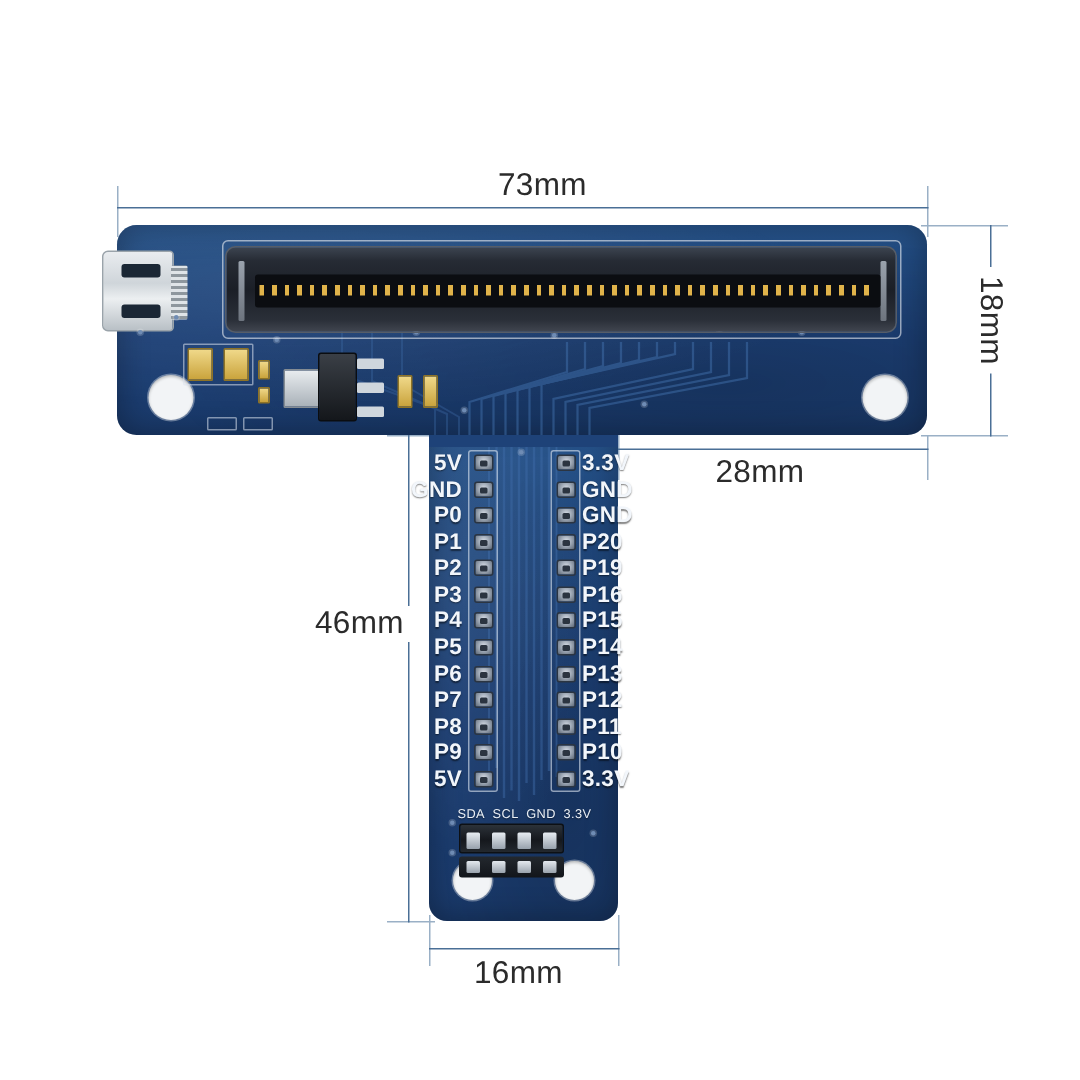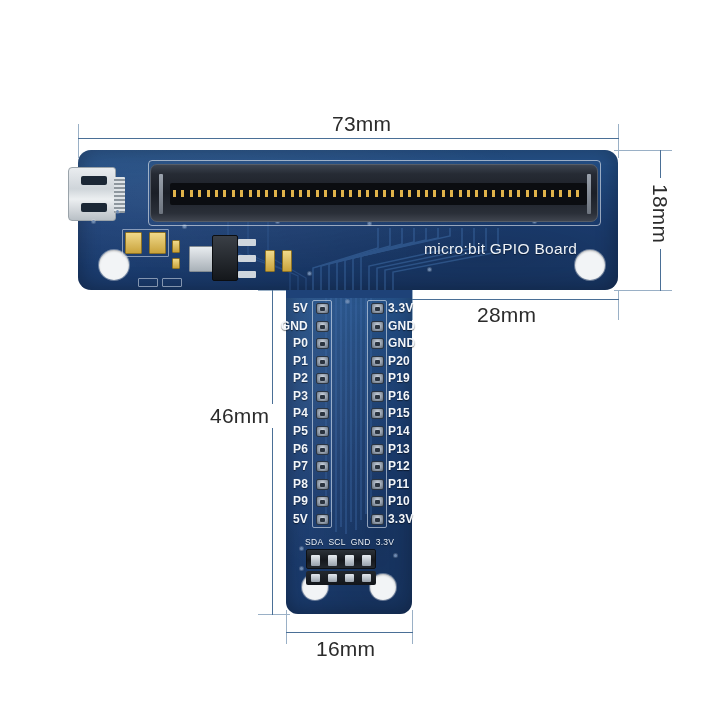--- a/index.html
+++ b/index.html
@@ -233,21 +233,21 @@
   }
 
   .pin-labels {
     position: absolute;
     display: flex;
     flex-direction: column;
     justify-content: space-between;
   }
   .pin-labels span {
     color: #f2f6fb;
-    font-size: 12px;
+    font-size: 15px;
     font-weight: bold;
     line-height: 11px;
     letter-spacing: 0.2px;
     text-shadow: 0 1px 1px rgba(0,0,0,0.5);
     white-space: nowrap;
   }
   .pl-left span { text-align: right; }
   .pl-right span { text-align: left; }
 
   
@@ -420,21 +420,20 @@
 
   <div id="edge-connector">
     <div class="end-post" style="left:8px;"></div>
     <div class="end-post" style="right:6px;"></div>
     <div class="inner-slot">
       <div class="contacts"></div>
     </div>
   </div>
   <div class="ec-outline"></div>
 
-  <div id="board-name">micro:bit GPIO Board</div>
 
   <div class="hdr-outline" style="left:312px; top:300px; width:20px; height:228px;"></div>
   <div class="hdr-outline" style="left:367px; top:300px; width:20px; height:228px;"></div>
 
   <div class="hdr-col" id="hdr-left" style="left:315px; top:303px; width:14px; height:222px;">
       <div class="pin"></div>
       <div class="pin"></div>
       <div class="pin"></div>
       <div class="pin"></div>
       <div class="pin"></div>

